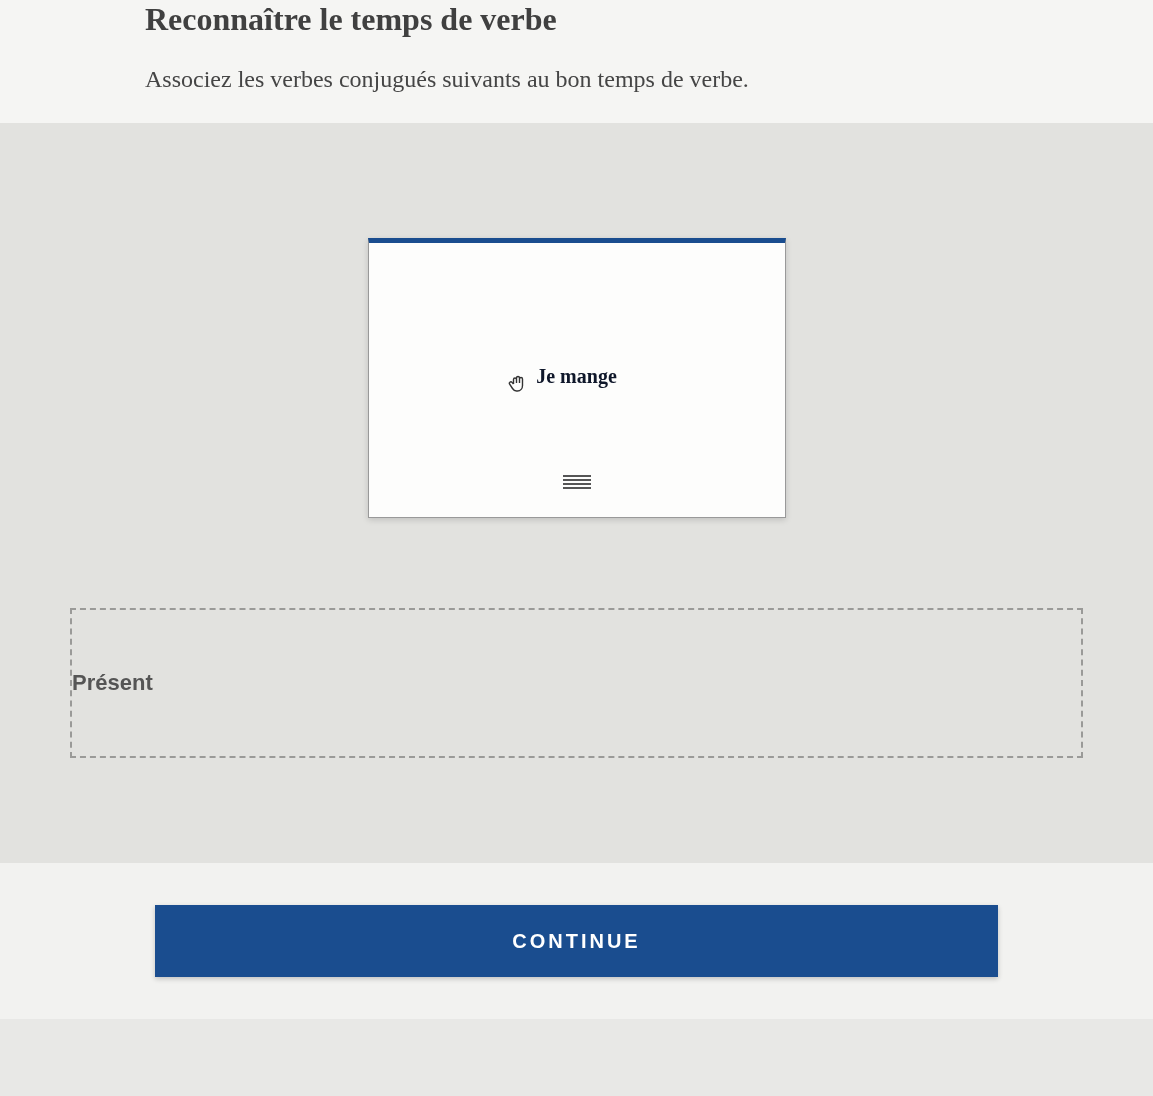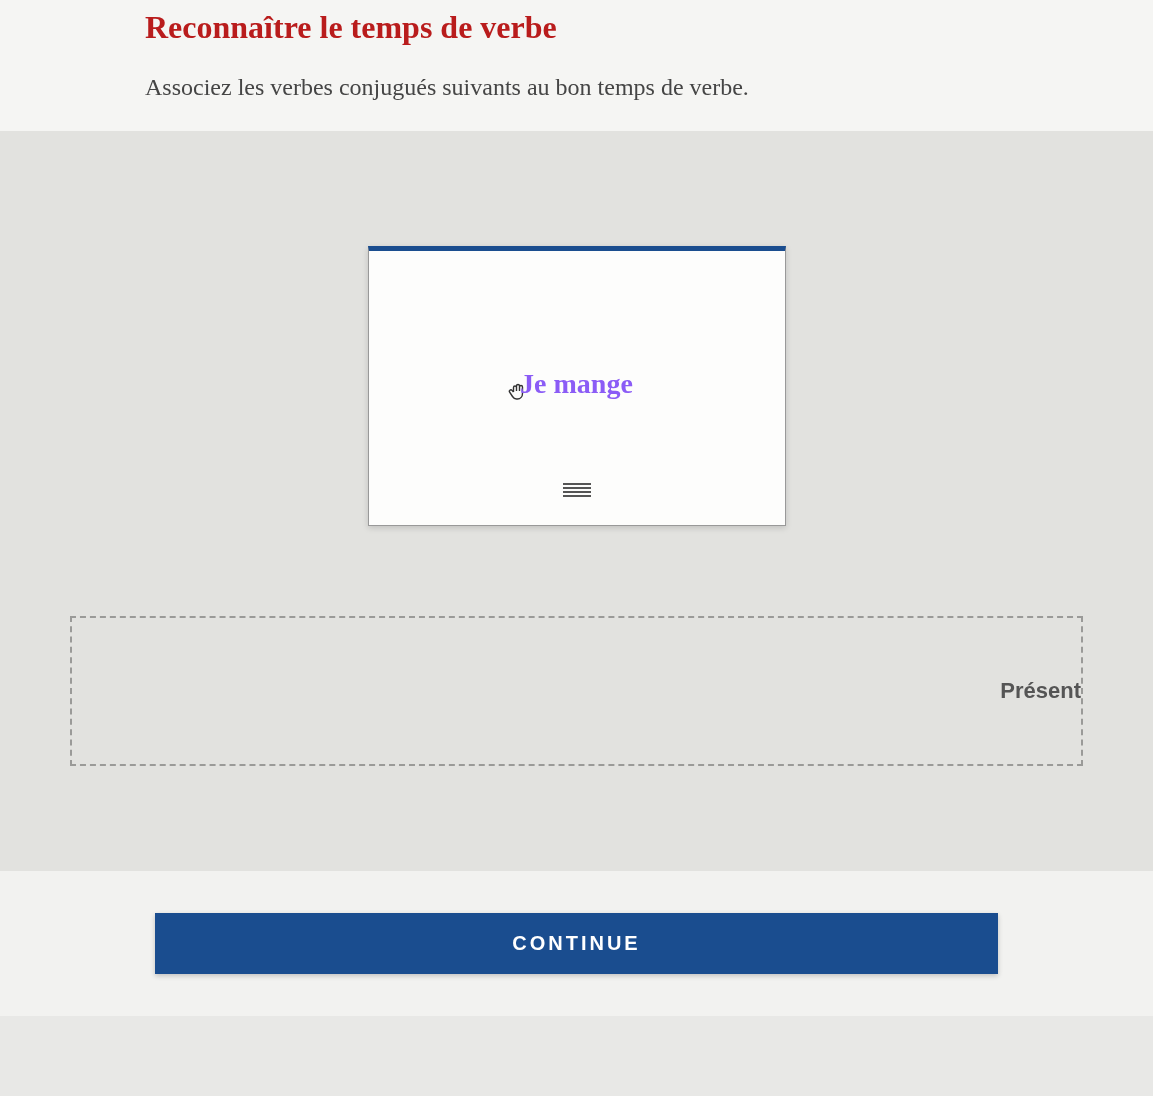--- a/index.html
+++ b/index.html
@@ -19,22 +19,22 @@
     
     .header-section {
       padding: 0 145px;
       background: #f5f5f3;
       padding-bottom: 30px;
     }
     
     .title {
       font-size: 32px;
       font-weight: bold;
-      color: #b91c1c;
-      padding-top: 8px;
+      color: #404040;
+      padding-top: 0;
       line-height: 1.2;
     }
     
     .subtitle {
       font-size: 24px;
       color: #454545;
       margin-top: 28px;
       font-weight: normal;
     }
     
@@ -59,23 +59,23 @@
       border-top: 5px solid #1a4d8f;
       box-shadow: 0 2px 6px rgba(0,0,0,0.15);
       position: relative;
       display: flex;
       align-items: center;
       justify-content: center;
       cursor: grab;
     }
     
     .verb-text {
-      font-size: 28px;
+      font-size: 20px;
       font-weight: bold;
-      color: #8b5cf6;
+      color: #0f172a;
       position: relative;
       top: -4px;
     }
     
     .cursor-icon {
       position: absolute;
       left: 50%;
       top: 50%;
       transform: translate(-72px, -8px);
       width: 24px;
@@ -107,39 +107,39 @@
       margin-top: 90px;
       padding: 0 15px;
     }
     
     .drop-zone {
       flex: 1;
       height: 150px;
       border: 2px dashed #9a9a98;
       display: flex;
       align-items: center;
-      justify-content: flex-end;
+      justify-content: flex-start;
       background: transparent;
     }
     
     .drop-label {
       font-family: -apple-system, BlinkMacSystemFont, "Segoe UI", Arial, sans-serif;
       font-size: 22px;
       font-weight: 600;
       color: #555;
     }
     
     .footer-section {
       background: #f2f2f0;
       padding: 42px 155px;
     }
     
     .continue-button {
       width: 100%;
-      height: 61px;
+      height: 72px;
       background: #1a4d8f;
       border: none;
       color: #ffffff;
       font-family: -apple-system, BlinkMacSystemFont, "Segoe UI", Arial, sans-serif;
       font-size: 20px;
       font-weight: 600;
       letter-spacing: 3px;
       cursor: pointer;
       box-shadow: 0 2px 5px rgba(0,0,0,0.2);
     }

